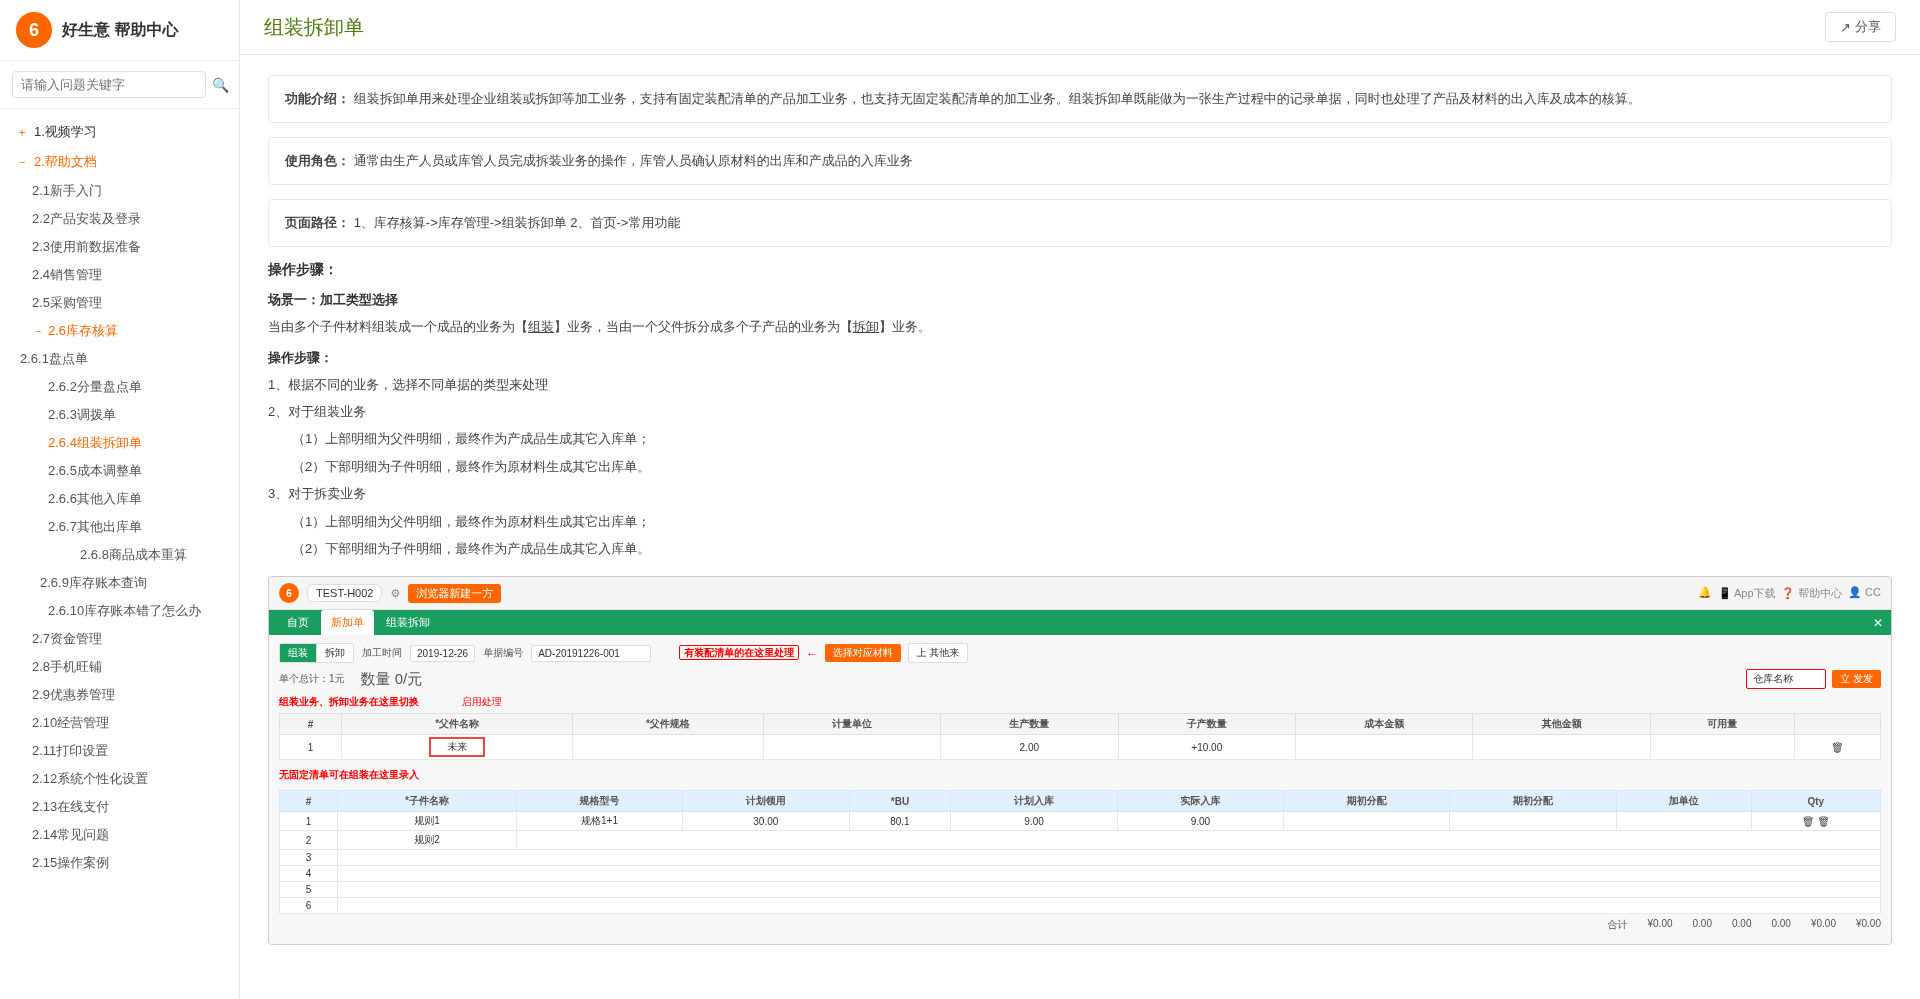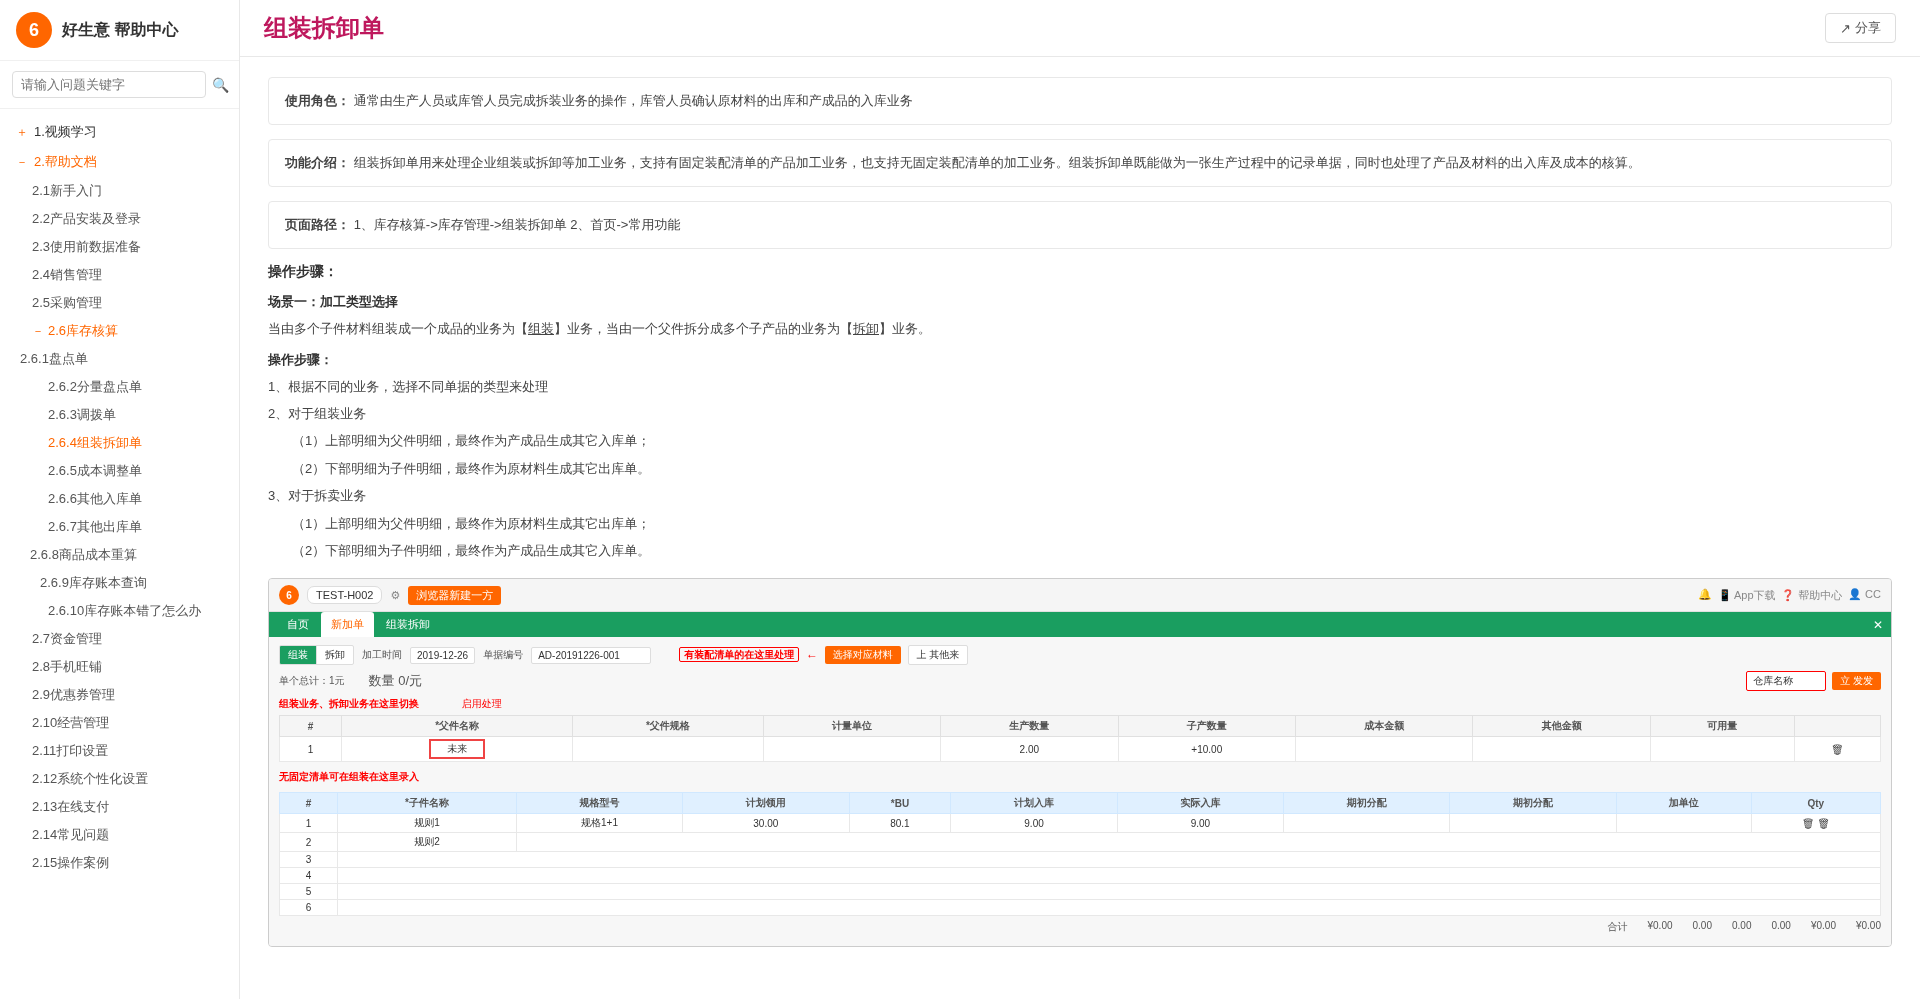--- a/index.html
+++ b/index.html
@@ -103,23 +103,23 @@
     }
     .topbar {
       background: #fff;
       border-bottom: 1px solid #e8e8e8;
       padding: 12px 24px;
       display: flex;
       align-items: center;
       justify-content: space-between;
     }
     .page-title {
-      font-size: 24px;
-      font-weight: bold;
-      color: #be185d;
+      font-size: 20px;
+      font-weight: normal;
+      color: #4d7c0f;
     }
     .share-btn {
       border: 1px solid #ddd;
       border-radius: 4px;
       padding: 5px 14px;
       font-size: 13px;
       color: #555;
       cursor: pointer;
       background: #fff;
       display: flex;
@@ -378,21 +378,21 @@
       <span style="color:#f60;font-size:12px;">－</span>
       <span>2.6库存核算</span>
     </div>
     <div class="nav-sub" style="padding-left:20px;">2.6.1盘点单</div>
     <div class="nav-sub" style="padding-left:48px;">2.6.2分量盘点单</div>
     <div class="nav-sub" style="padding-left:48px;">2.6.3调拨单</div>
     <div class="nav-sub active" style="padding-left:48px;">2.6.4组装拆卸单</div>
     <div class="nav-sub" style="padding-left:48px;">2.6.5成本调整单</div>
     <div class="nav-sub" style="padding-left:48px;">2.6.6其他入库单</div>
     <div class="nav-sub" style="padding-left:48px;">2.6.7其他出库单</div>
-    <div class="nav-sub" style="padding-left:30px;">2.6.8商品成本重算</div>
+    <div class="nav-sub" style="padding-left:48px;margin-left:32px;">2.6.8商品成本重算</div>
     <div class="nav-sub" style="padding-left:40px;">2.6.9库存账本查询</div>
     <div class="nav-sub" style="padding-left:48px;">2.6.10库存账本错了怎么办</div>
     <div class="nav-sub">2.7资金管理</div>
     <div class="nav-sub">2.8手机旺铺</div>
     <div class="nav-sub">2.9优惠券管理</div>
     <div class="nav-sub">2.10经营管理</div>
     <div class="nav-sub">2.11打印设置</div>
     <div class="nav-sub">2.12系统个性化设置</div>
     <div class="nav-sub">2.13在线支付</div>
     <div class="nav-sub">2.14常见问题</div>
@@ -405,27 +405,27 @@
     <h1 class="page-title">组装拆卸单</h1>
     <button class="share-btn">
       <span>↗</span>
       <span>分享</span>
     </button>
   </div>
 
   <div class="content-area">
 
     <div class="info-block">
+      <span style="font-weight:bold;">功能介绍：</span>
+      <span>组装拆卸单用来处理企业组装或拆卸等加工业务，支持有固定装配清单的产品加工业务，也支持无固定装配清单的加工业务。组装拆卸单既能做为一张生产过程中的记录单据，同时也处理了产品及材料的出入库及成本的核算。</span>
+    </div>
+
+    <div class="info-block">
       <span style="font-weight:bold;">使用角色：</span>
       <span>通常由生产人员或库管人员完成拆装业务的操作，库管人员确认原材料的出库和产成品的入库业务</span>
-    </div>
-
-    <div class="info-block">
-      <span style="font-weight:bold;">功能介绍：</span>
-      <span>组装拆卸单用来处理企业组装或拆卸等加工业务，支持有固定装配清单的产品加工业务，也支持无固定装配清单的加工业务。组装拆卸单既能做为一张生产过程中的记录单据，同时也处理了产品及材料的出入库及成本的核算。</span>
     </div>
 
     <div class="info-block">
       <span style="font-weight:bold;">页面路径：</span>
       <span>1、库存核算-&gt;库存管理-&gt;组装拆卸单 2、首页-&gt;常用功能</span>
     </div>
 
     <div class="section-heading">操作步骤：</div>
 
     <div class="sub-heading">场景一：加工类型选择</div>
@@ -482,21 +482,21 @@
           <div style="position:relative; margin-left:20px;">
             <span style="color:#f00;font-size:10px;font-weight:bold;border:1.5px solid #f00;padding:1px 4px;border-radius:2px;">有装配清单的在这里处理</span>
             <span style="color:#f00;font-size:12px;margin-left:4px;">←</span>
             <div class="ss-btn-orange" style="display:inline-block;margin-left:4px;">选择对应材料</div>
             <div class="ss-btn-white" style="display:inline-block;margin-left:4px;">上 其他来</div>
           </div>
         </div>
 
         <div class="ss-form-row" style="margin-bottom:6px;font-size:10px;">
           <span style="color:#555;font-size:10px;">单个总计：1元</span>
-          <span style="color:#555;font-size:13px;margin-left:16px;">数量 0/元</span>
+          <span style="color:#555;font-size:15px;margin-left:8px;">数量 0/元</span>
           <div style="margin-left:auto;display:flex;align-items:center;gap:6px;">
             <div class="ss-form-input highlight" style="min-width:80px;">仓库名称</div>
             <div class="ss-btn-orange">立 发发</div>
           </div>
         </div>
 
         <div style="position:relative;margin-bottom:4px;font-size:10px;">
           <span style="color:#f00;font-weight:bold;">组装业务、拆卸业务在这里切换</span>
           <span style="color:#f00;margin-left:40px;">启用处理</span>
         </div>

